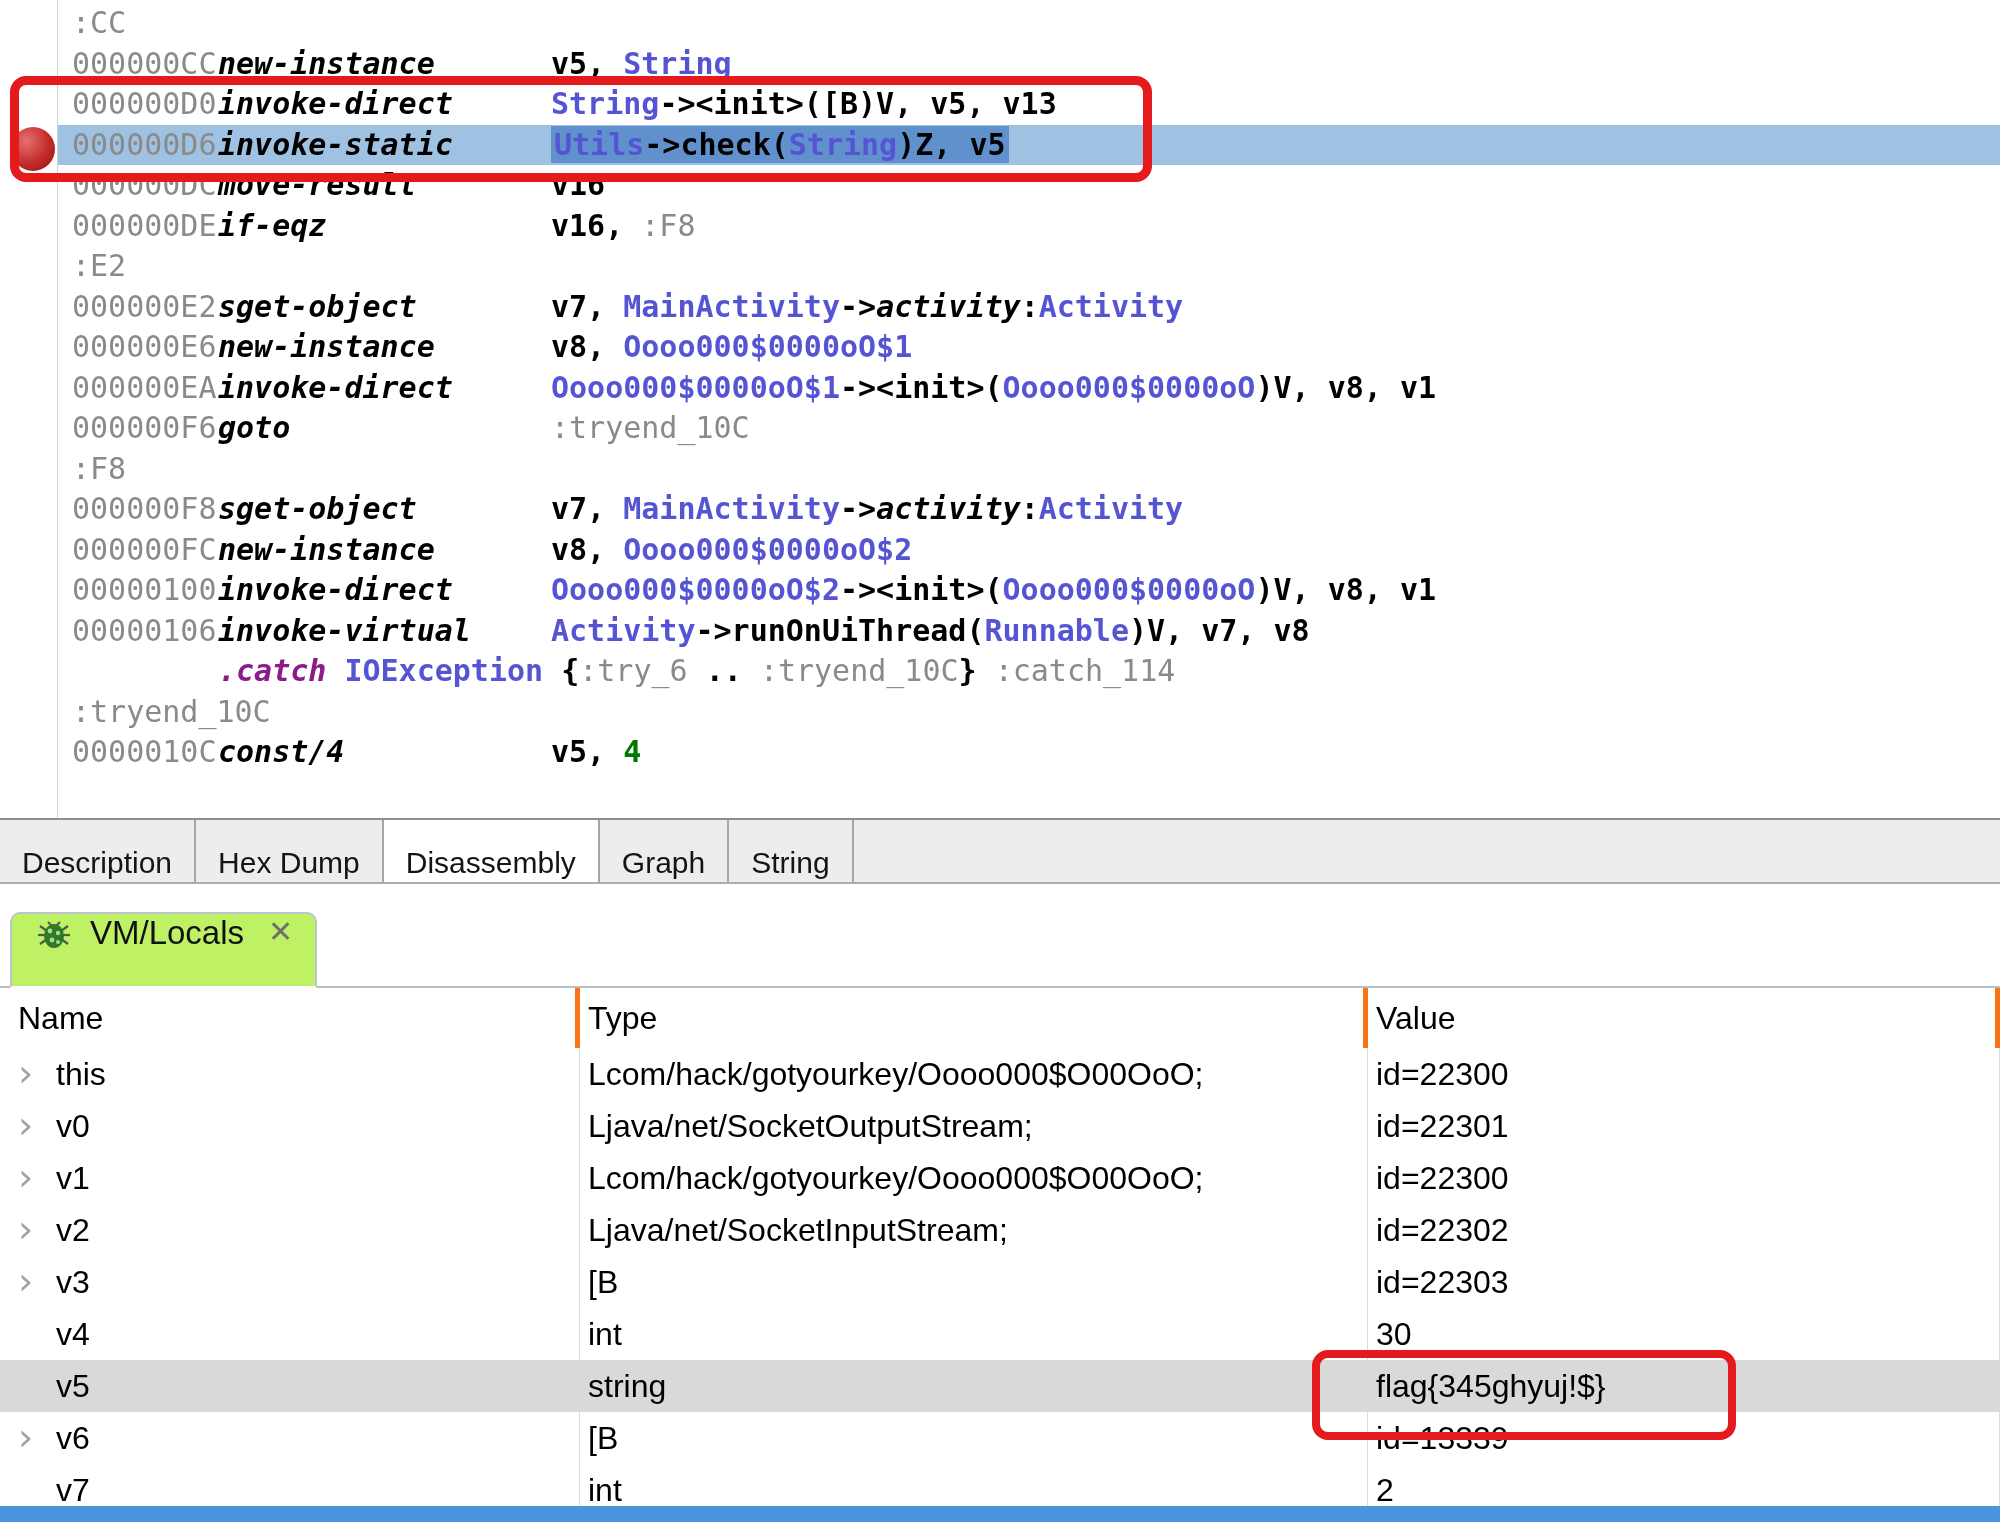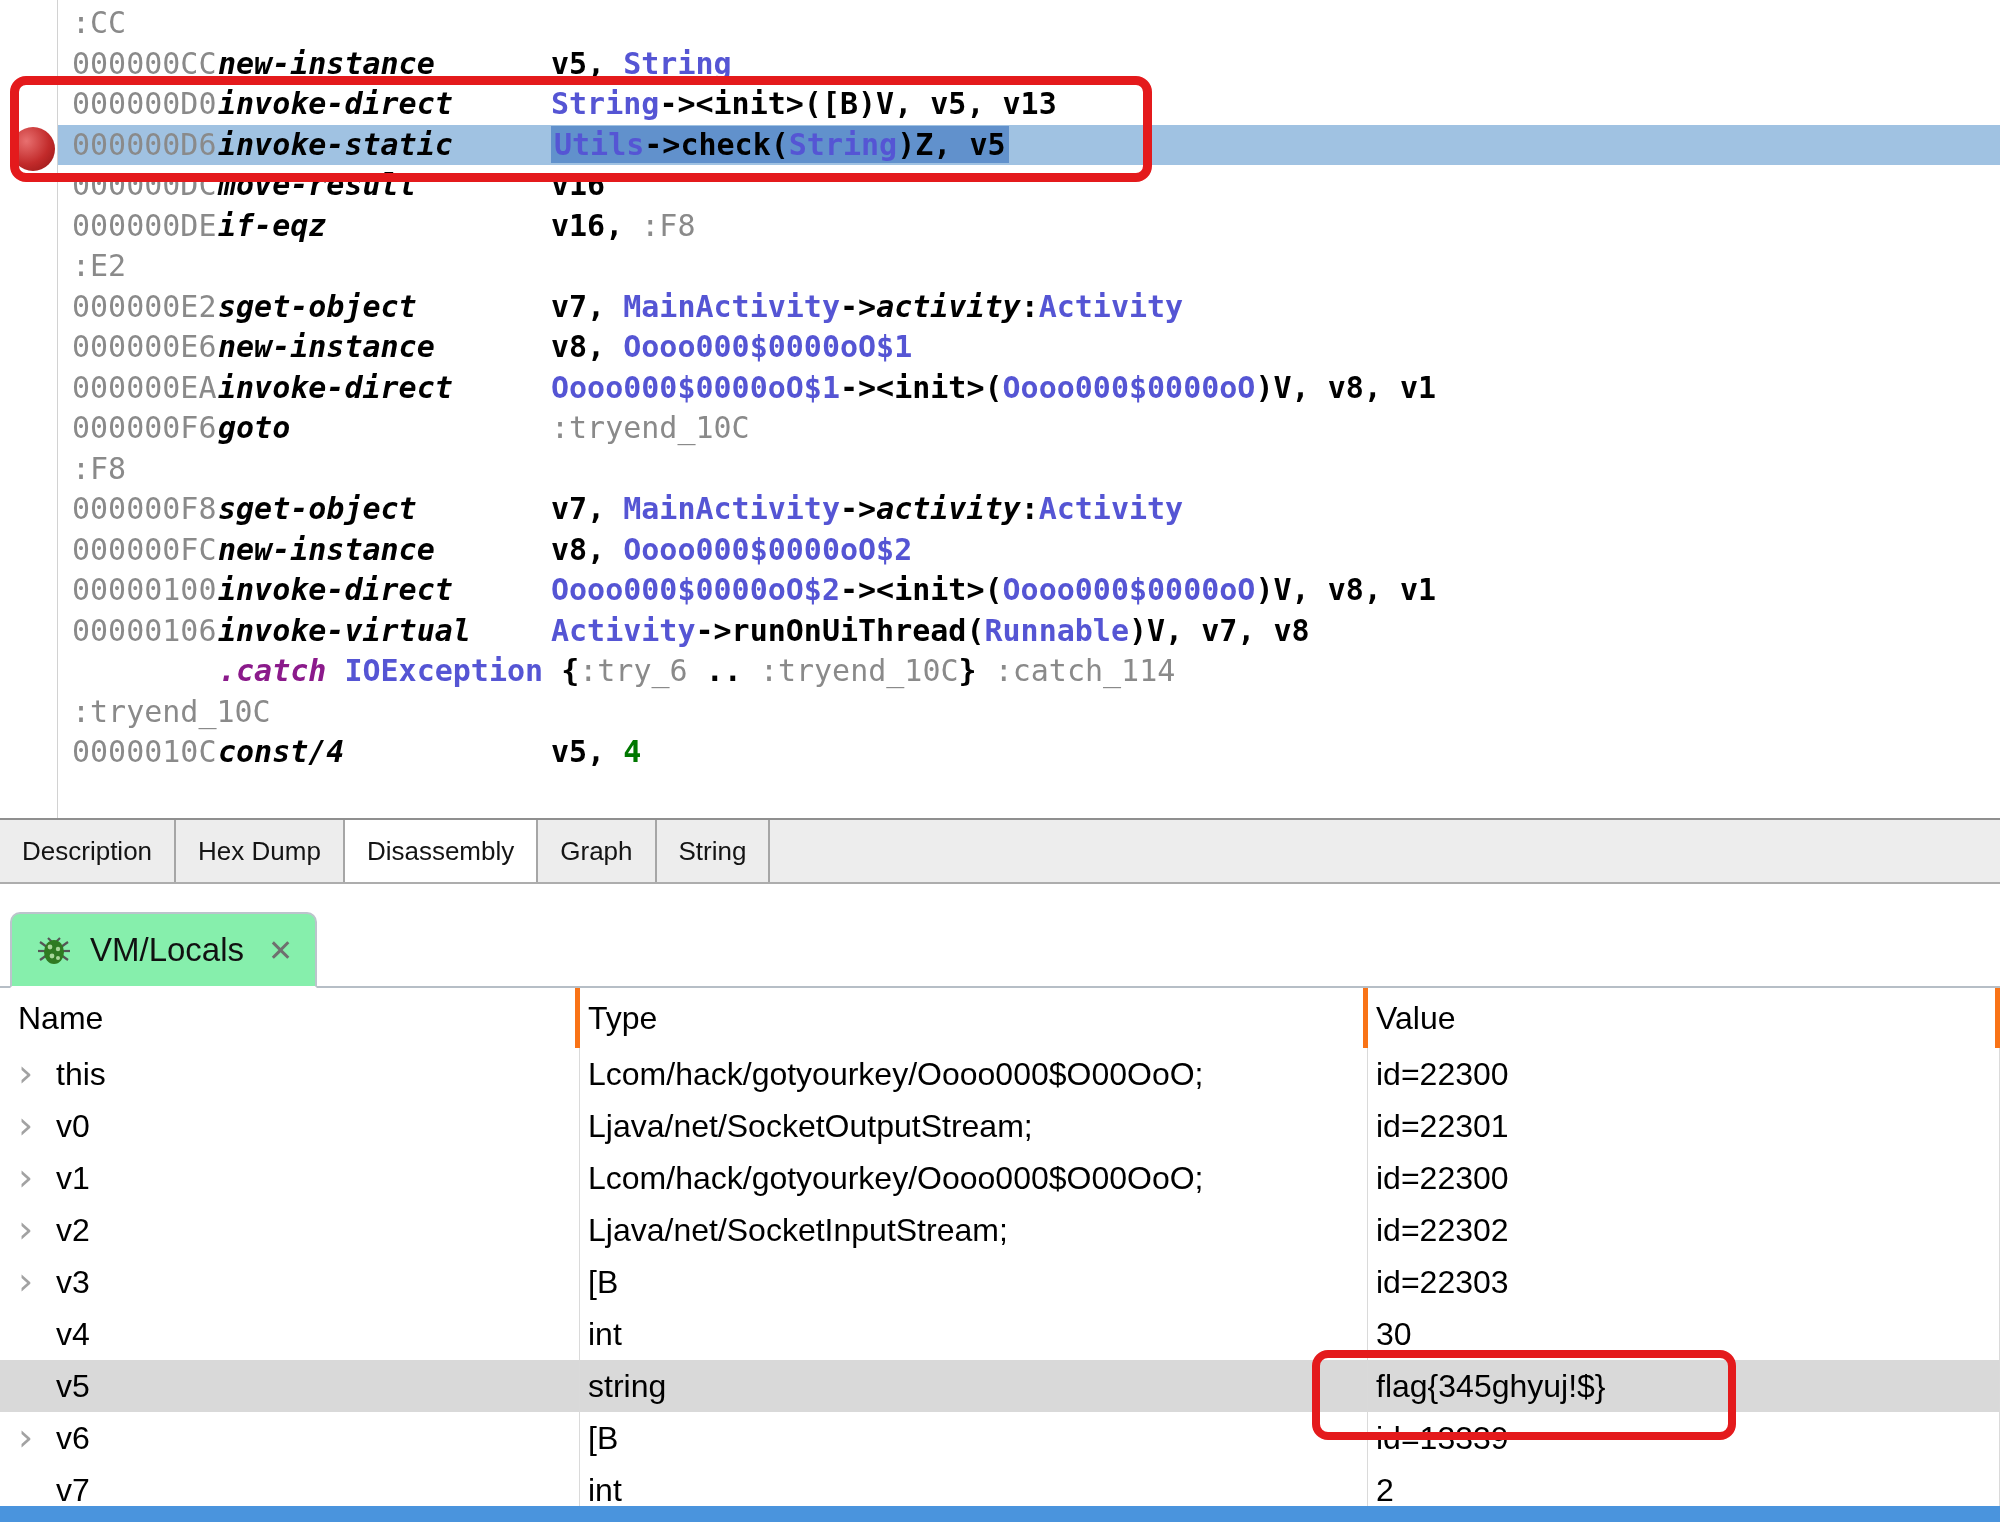--- a/index.html
+++ b/index.html
@@ -27,29 +27,29 @@
   .ops.seltxt { background:var(--sel-text); padding:1px 3px; }
 
   .bp { position:absolute; left:11px; top:127px; width:44px; height:44px; border-radius:50%; z-index:30;
         background:radial-gradient(circle at 35% 32%, #e87070 0%, #c22b2b 55%, #8f1414 100%); }
   .anno { position:absolute; border:9px solid var(--annotation-red); border-radius:16px; z-index:40; pointer-events:none; }
   .anno1 { left:10px; top:76px; width:1142px; height:106px; }
   .anno2 { left:1312px; top:1350px; width:424px; height:90px; border-width:8px; }
 
   
   .tabbar { height:66px; background:#ededed; border-top:2px solid #8f8f8f; border-bottom:2px solid #adadad; display:flex; }
-  .tab { padding:0 22px; line-height:62px; font-size:26px; color:#141414; border-right:2px solid #a6a6a6; white-space:nowrap; }
+  .tab { padding:12px 22px; line-height:62px; font-size:30px; color:#141414; border-right:2px solid #a6a6a6; white-space:nowrap; }
   .tab.active { background:#fff; }
 
   .gap { height:18px; background:#fff; }
 
   
   .viewbar { height:86px; position:relative; background:#fff; border-bottom:2px solid #b6bec6; }
-  .viewtab { position:absolute; left:10px; bottom:-2px; height:76px; display:flex; align-items:center; gap:16px;
-             padding:0 22px; border:2px solid #bcc4cc; border-bottom:2px solid #fff; border-radius:10px 10px 0 0; background:#86efac; }
+  .viewtab { position:absolute; left:10px; bottom:-2px; height:76px; display:flex; gap:16px;
+             padding:0 22px; border:2px solid #bcc4cc; border-bottom:2px solid #fff; border-radius:10px 10px 0 0; background:#bef264; }
   .viewtab .title { font-size:33px; color:#111; }
   .close { font-size:30px; color:#6f6f6f; margin-left:8px; }
 
   
   .table { position:relative; }
   .thead { height:60px; display:flex; font-size:32px; color:#000; }
   .hcell { display:flex; align-items:center; border-right:5px solid #f97316; }
   .hcell.col0 { width:580px; padding-left:18px; }
   .hcell.col1 { width:788px; padding-left:8px; }
   .hcell.col2 { flex:1; padding-left:8px; }

